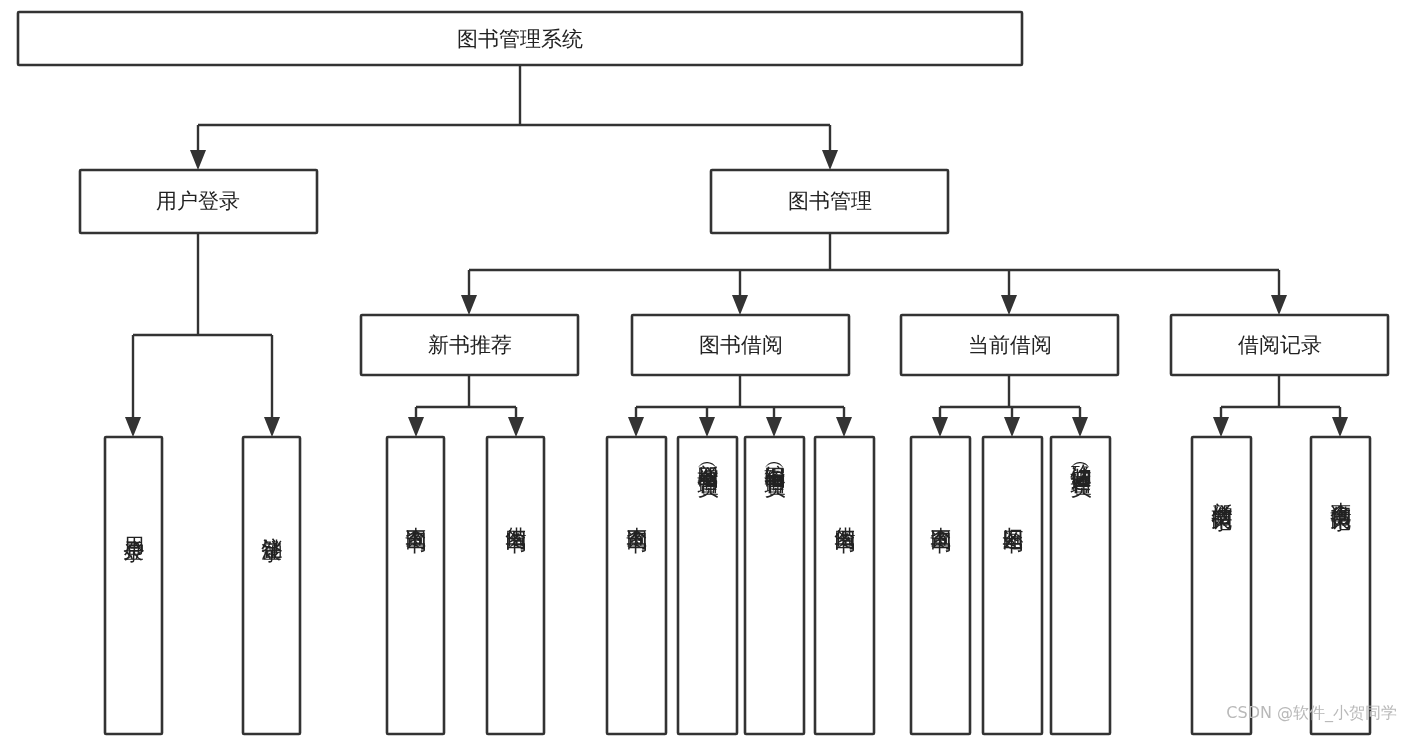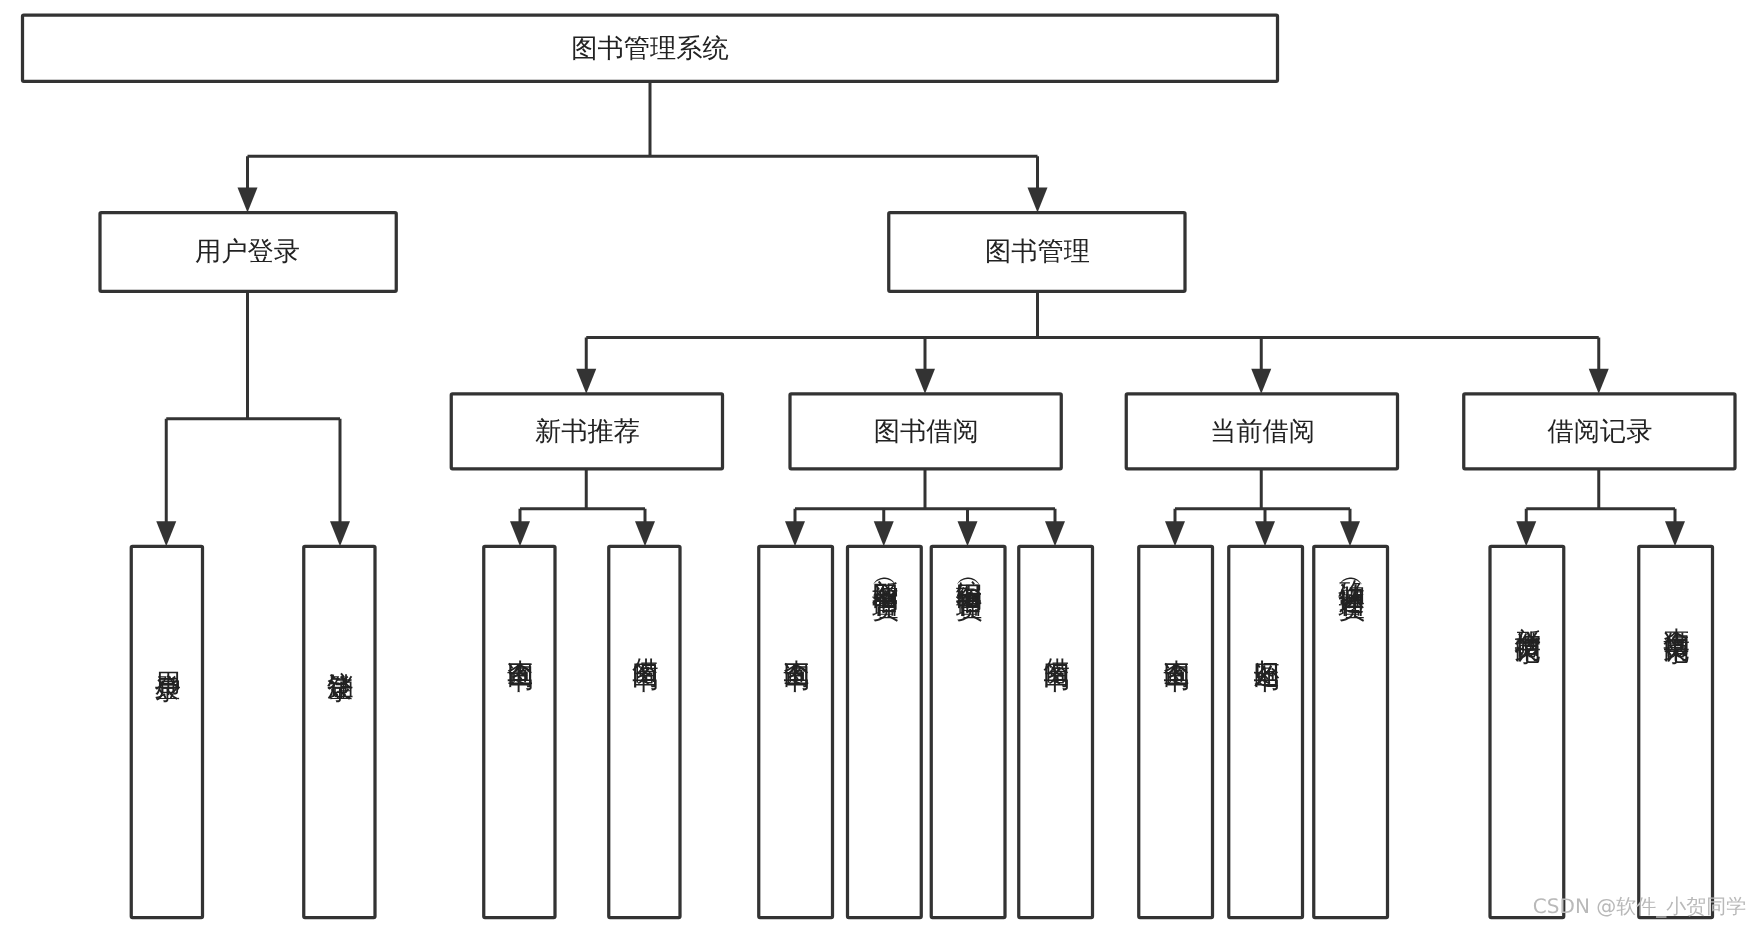--- a/index.html
+++ b/index.html
@@ -46,21 +46,21 @@
     font-family: "DejaVu Sans", "Liberation Sans", sans-serif;
     font-size: 21px;
     writing-mode: vertical-rl;
     text-orientation: upright;
     letter-spacing: 2px;
     dominant-baseline: middle;
   }
   .watermark {
     position: absolute;
     right: 8px;
-    bottom: 11px;
+    bottom: 23px;
     font-family: "DejaVu Sans", "Liberation Sans", sans-serif;
     font-size: 16px;
     color: #b9b9b9;
     white-space: nowrap;
     pointer-events: none;
   }
 </style>
 </head>
 <body>
 

